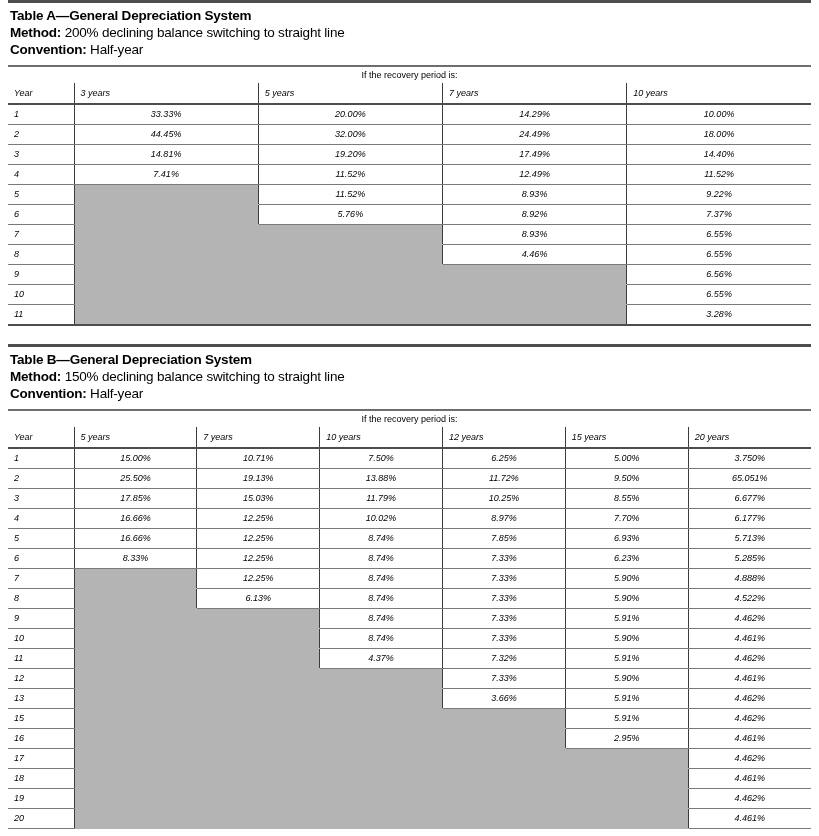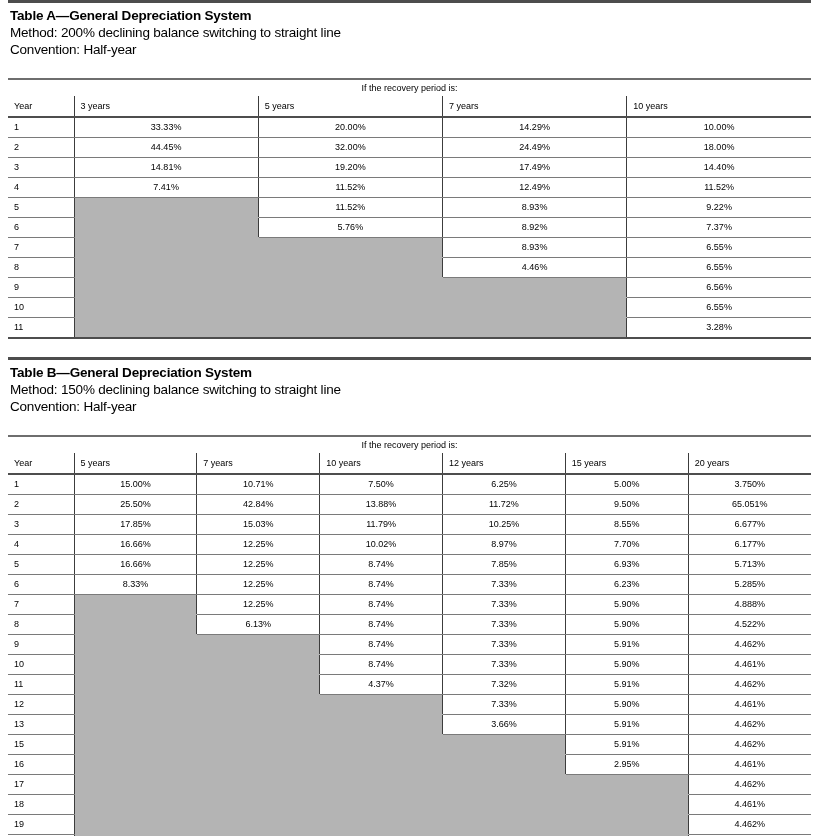--- a/index.html
+++ b/index.html
@@ -11,34 +11,34 @@
     color: #000000;
     -webkit-font-smoothing: none;
   }
   .page { width: 819px; height: 836px; position: relative; overflow: hidden; padding: 0 8px; }
 
   .table-block { width: 803px; }
 
   .rule-thick { height: 3px; background: #4d4d4d; width: 803px; }
   .rule-med   { height: 2px; background: #6e6e6e; width: 803px; }
 
-  .titles { padding: 4px 0 20px 2px; }
+  .titles { padding: 4px 0 7px 2px; }
   .title-line { font-size: 13.5px; line-height: 17px; font-weight: bold; letter-spacing: -0.2px; }
   .sub-line { font-size: 13.5px; line-height: 17px; letter-spacing: -0.2px; }
-  .sub-line b { font-weight: normal; }
+  .sub-line b { font-weight: bold; }
 
   .recovery-head {
     text-align: center;
     font-size: 9px;
     font-weight: normal;
     line-height: 13px;
     padding: 2px 0 1px 0;
   }
 
-  table.depr { border-collapse: collapse; width: 803px; table-layout: fixed; }
+  table.depr { border-collapse: collapse; width: 803px; table-layout: fixed; font-style: italic; }
   table.depr td, table.depr th {
     font-size: 9px;
     font-weight: normal;
     height: 19px;
     padding: 0 6px;
     border-bottom: 1px solid #7a7a7a;
     vertical-align: middle;
     line-height: 19px;
     white-space: nowrap;
   }
@@ -214,21 +214,21 @@
               <td class="val vline">15.00%</td>
               <td class="val vline">10.71%</td>
               <td class="val vline">7.50%</td>
               <td class="val vline">6.25%</td>
               <td class="val vline">5.00%</td>
               <td class="val vline">3.750%</td>
             </tr>
             <tr>
               <td class="year">2</td>
               <td class="val vline">25.50%</td>
-              <td class="val vline">42.84%</td>
+              <td class="val vline">19.13%</td>
               <td class="val vline">13.88%</td>
               <td class="val vline">11.72%</td>
               <td class="val vline">9.50%</td>
               <td class="val vline">65.051%</td>
             </tr>
             <tr>
               <td class="year">3</td>
               <td class="val vline">17.85%</td>
               <td class="val vline">15.03%</td>
               <td class="val vline">11.79%</td>

